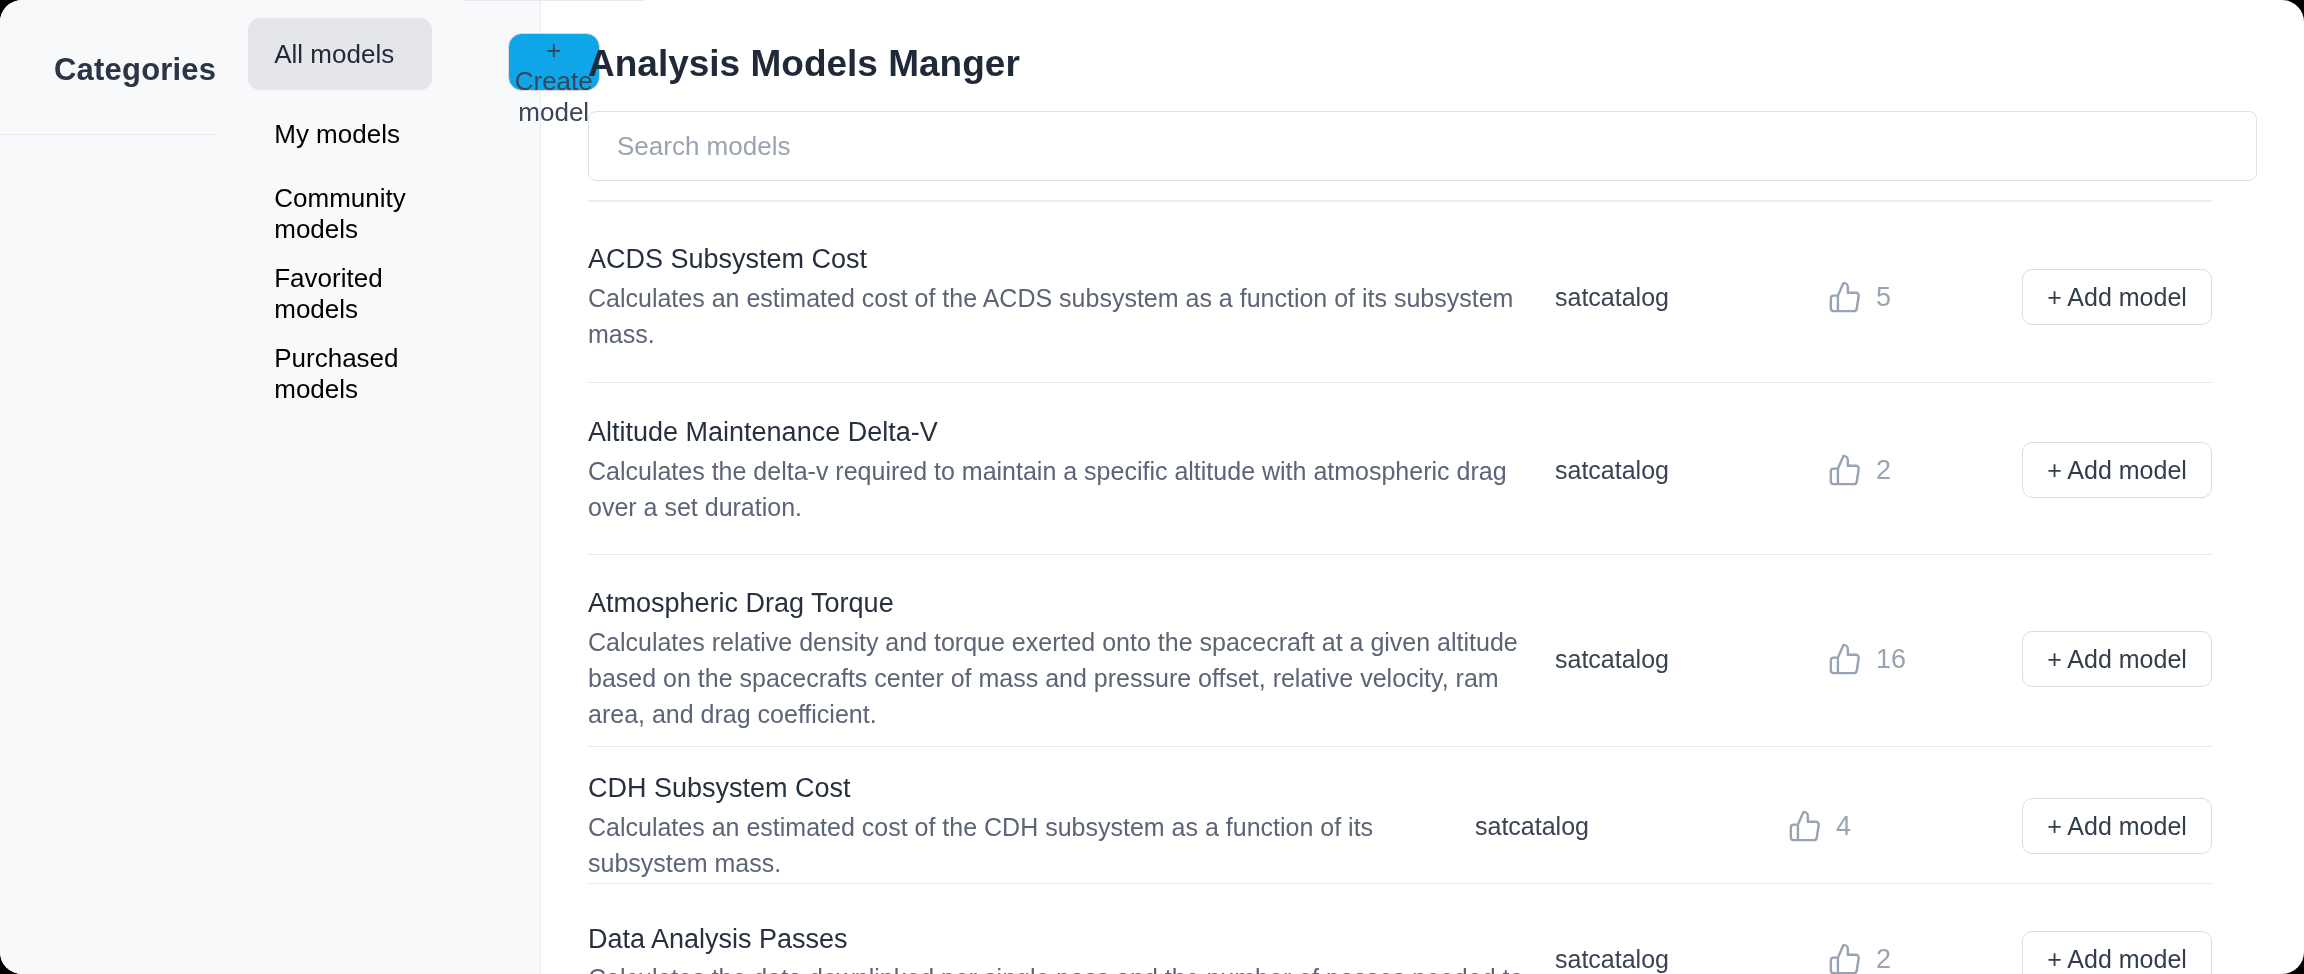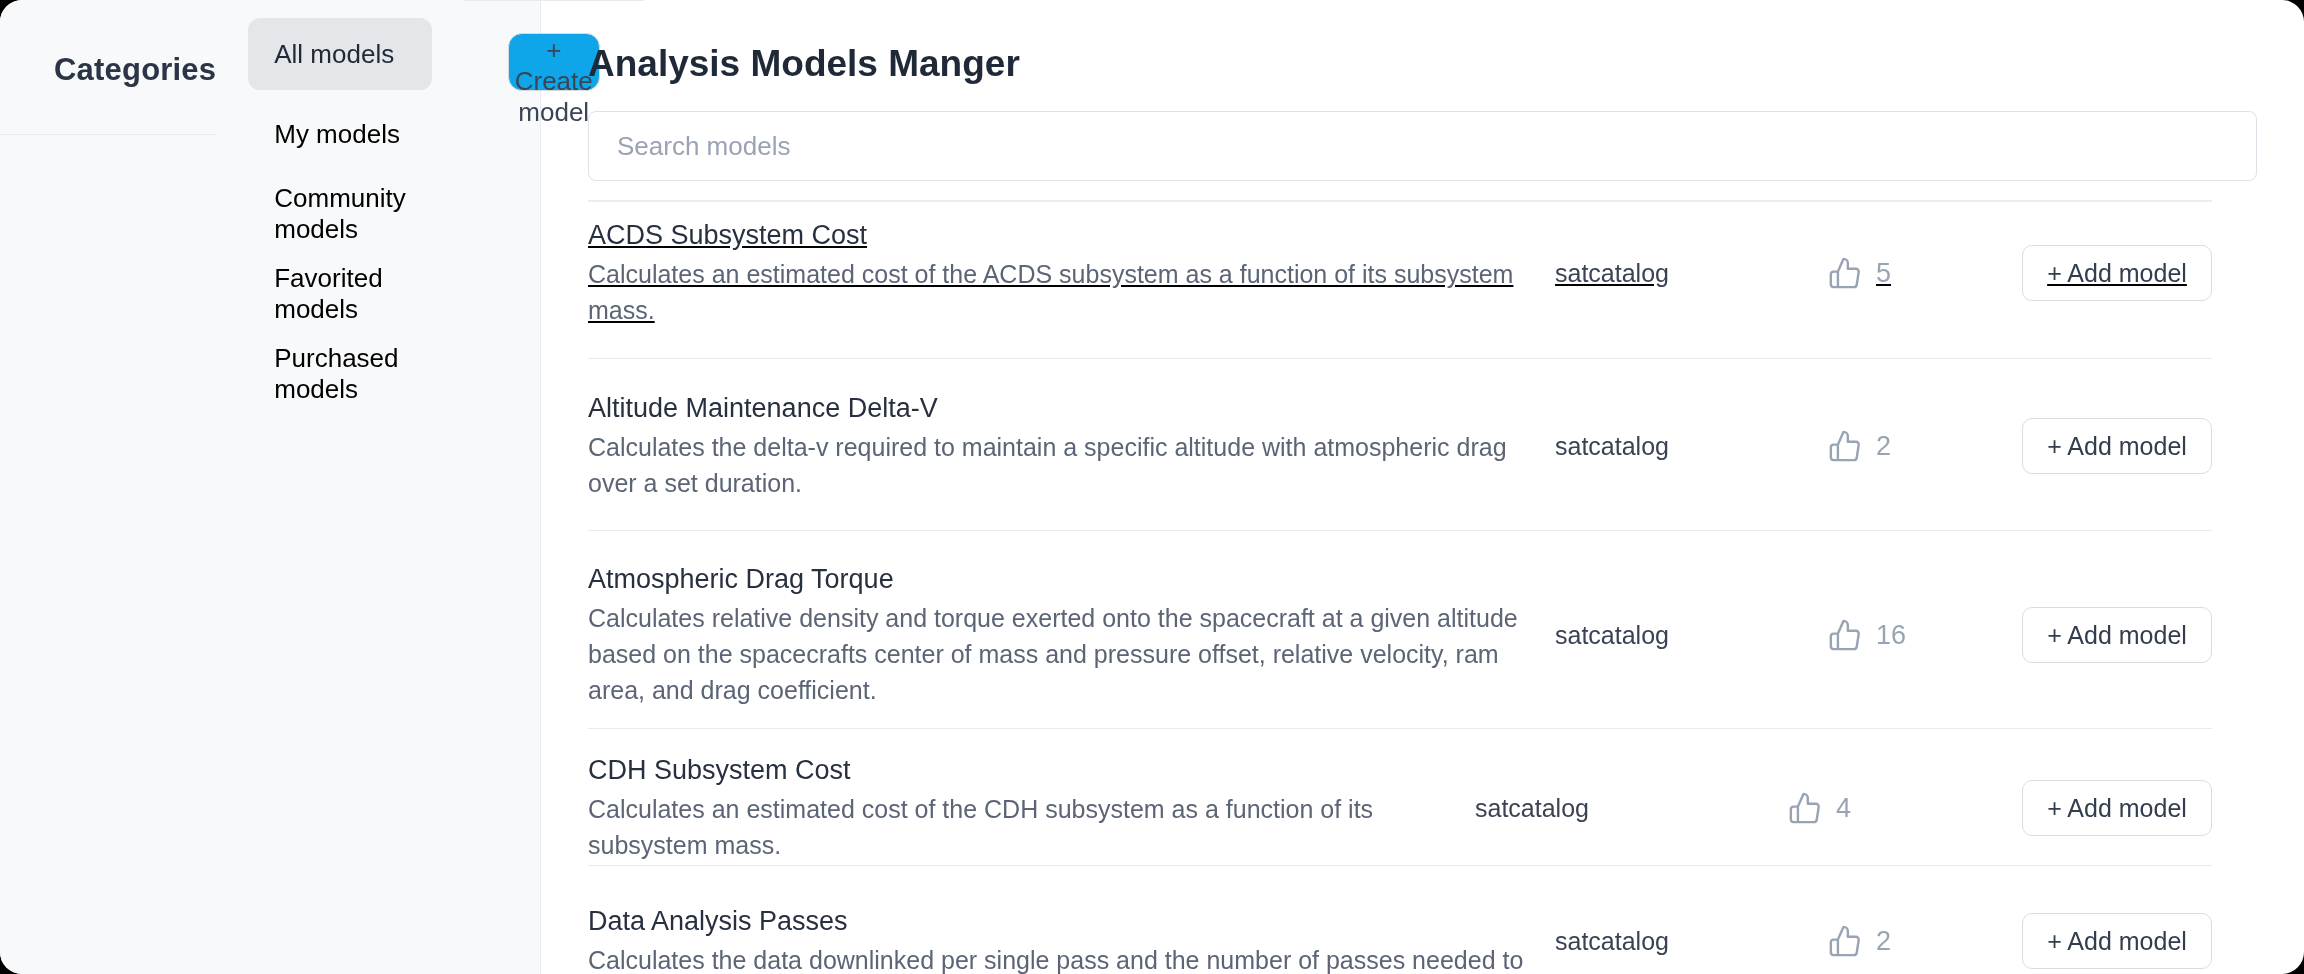--- a/index.html
+++ b/index.html
@@ -89,23 +89,23 @@
   }
 
   .model-list { margin-right: 45px; }
   .model-row {
     display: grid;
     grid-template-columns: 1fr 273px 194px 190px;
     align-items: center;
     border-bottom: 1px solid #e8ebee;
     padding: 34px 0 28px 0;
   }
-  .model-row:nth-of-type(1) { padding-top: 16px; padding-bottom: 30px; text-decoration: underline; }
+  .model-row:nth-of-type(1) { padding-top: 40px; padding-bottom: 30px; }
   .model-row:nth-of-type(2) { padding-top: 32px; padding-bottom: 29px; }
-  .model-row:nth-of-type(3) { padding-top: 31px; padding-bottom: 20px; }
+  .model-row:nth-of-type(3) { padding-top: 31px; padding-bottom: 14px; }
   .model-row:nth-of-type(4) { padding-top: 24px; padding-bottom: 2px; gap: 40px;  }
   .model-row:nth-of-type(5) { padding-top: 38px; padding-bottom: 26px; border-bottom: none; }
 
   .model-text { max-width: 958px; }
   .model-name {
     font-size: 27px; line-height: 34px;
     font-weight: 500; color: #27303f;
     margin-bottom: 4px;
   }
   .model-desc {

